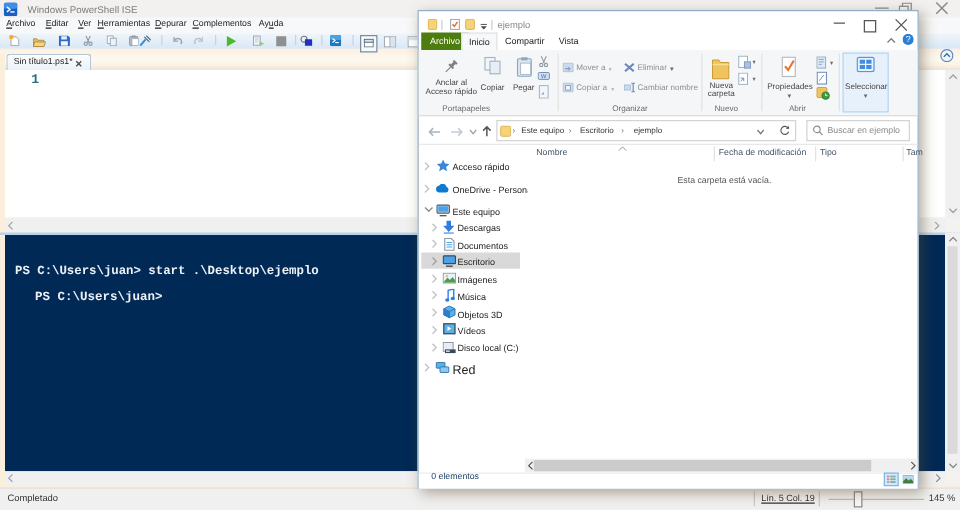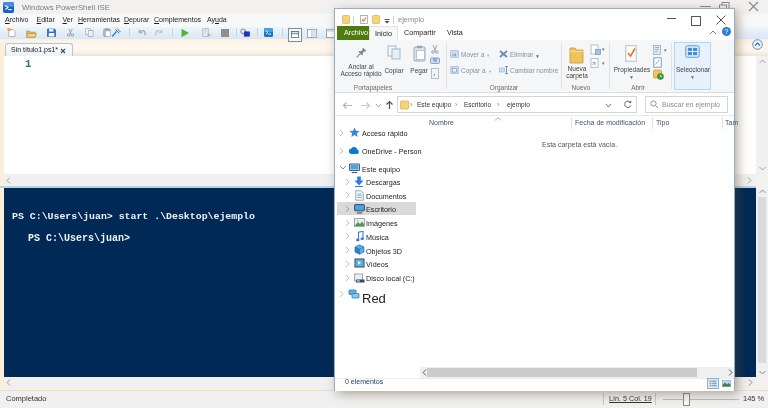--- a/index.html
+++ b/index.html
@@ -498,21 +498,21 @@
     </svg>
     <div class="abs" style="left:31px;top:265px;font-size:7.2px;color:#222;">Disco local (C:)</div>
 
     <svg class="abs" style="left:4px;top:281px" width="5" height="8" viewBox="0 0 5 8">
         <path d="M1 1 L4 4 L1 7" stroke="#c0c0c0" stroke-width="1" fill="none"></path>
       </svg>
     <svg class="abs" style="left:13px;top:280px" width="12" height="10" viewBox="0 0 12 10">
       <rect x="1" y="1" width="7" height="4.5" rx="0.5" fill="#57b2e8" stroke="#2a6ea8" stroke-width="0.7"></rect>
       <rect x="4" y="4.5" width="7" height="4.5" rx="0.5" fill="#8ac8ee" stroke="#2a6ea8" stroke-width="0.7"></rect>
     </svg>
-    <div class="abs" style="left:27px;top:281.5px;font-size:13px;color:#222;">Red</div>
+    <div class="abs" style="left:27px;top:281.5px;font-size:10px;color:#222;">Red</div>
 
     <div class="abs" style="left:85px;top:358px;width:314px;height:11px;background:#f0f0f0;"></div>
     <svg class="abs" style="left:87px;top:360px" width="5" height="7" viewBox="0 0 5 7">
         <path d="M4 0.5 L1 3.5 L4 6.5" stroke="#555" stroke-width="1" fill="none"></path>
       </svg>
     <div class="abs" style="left:92px;top:359px;width:270px;height:9px;background:#cbcbcb;"></div>
     <svg class="abs" style="left:393px;top:360px" width="5" height="7" viewBox="0 0 5 7">
         <path d="M1 0.5 L4 3.5 L1 6.5" stroke="#555" stroke-width="1" fill="none"></path>
       </svg>
 

